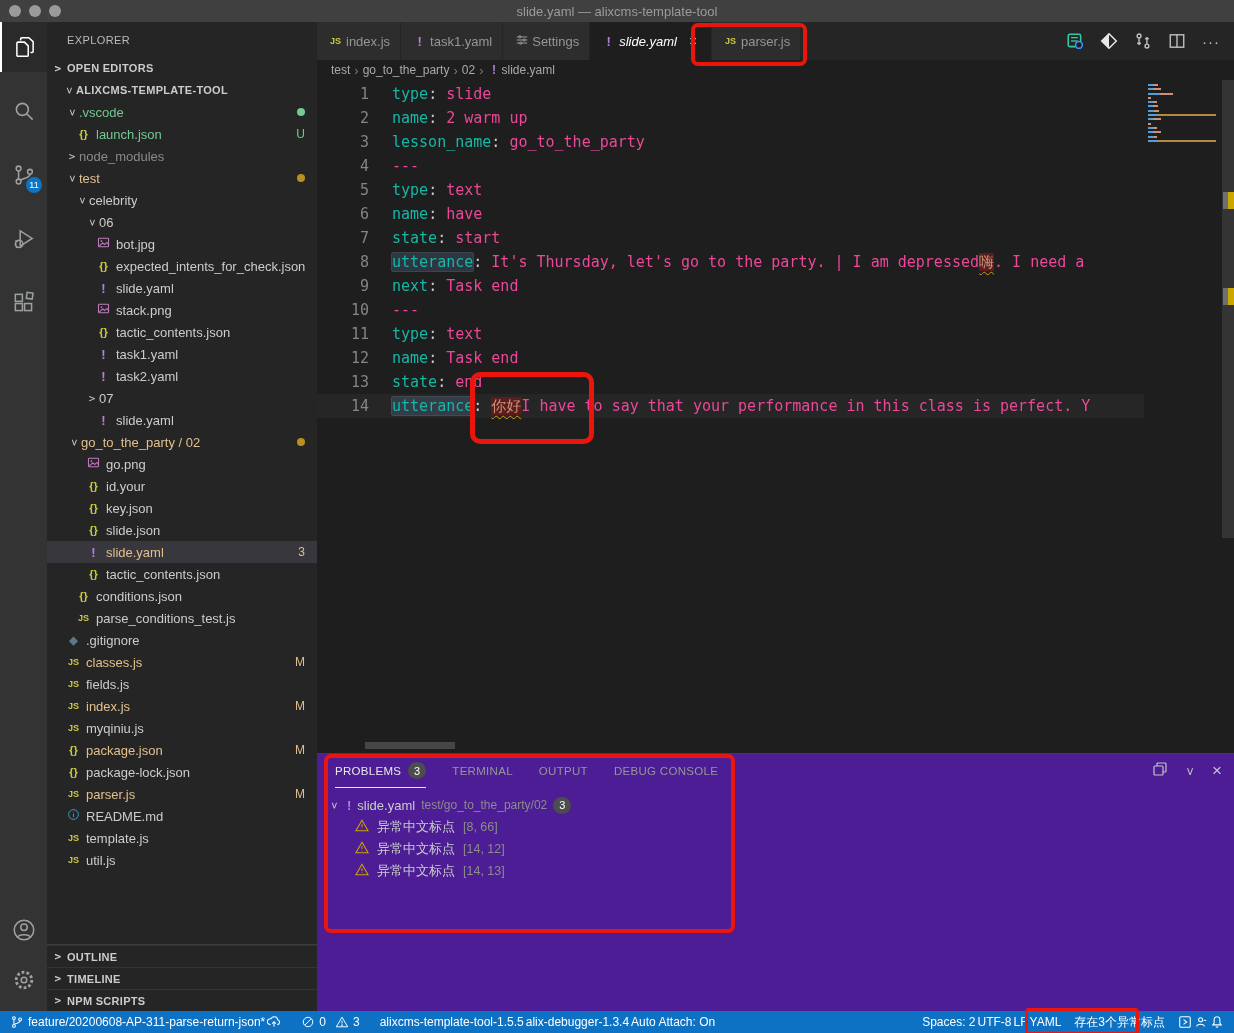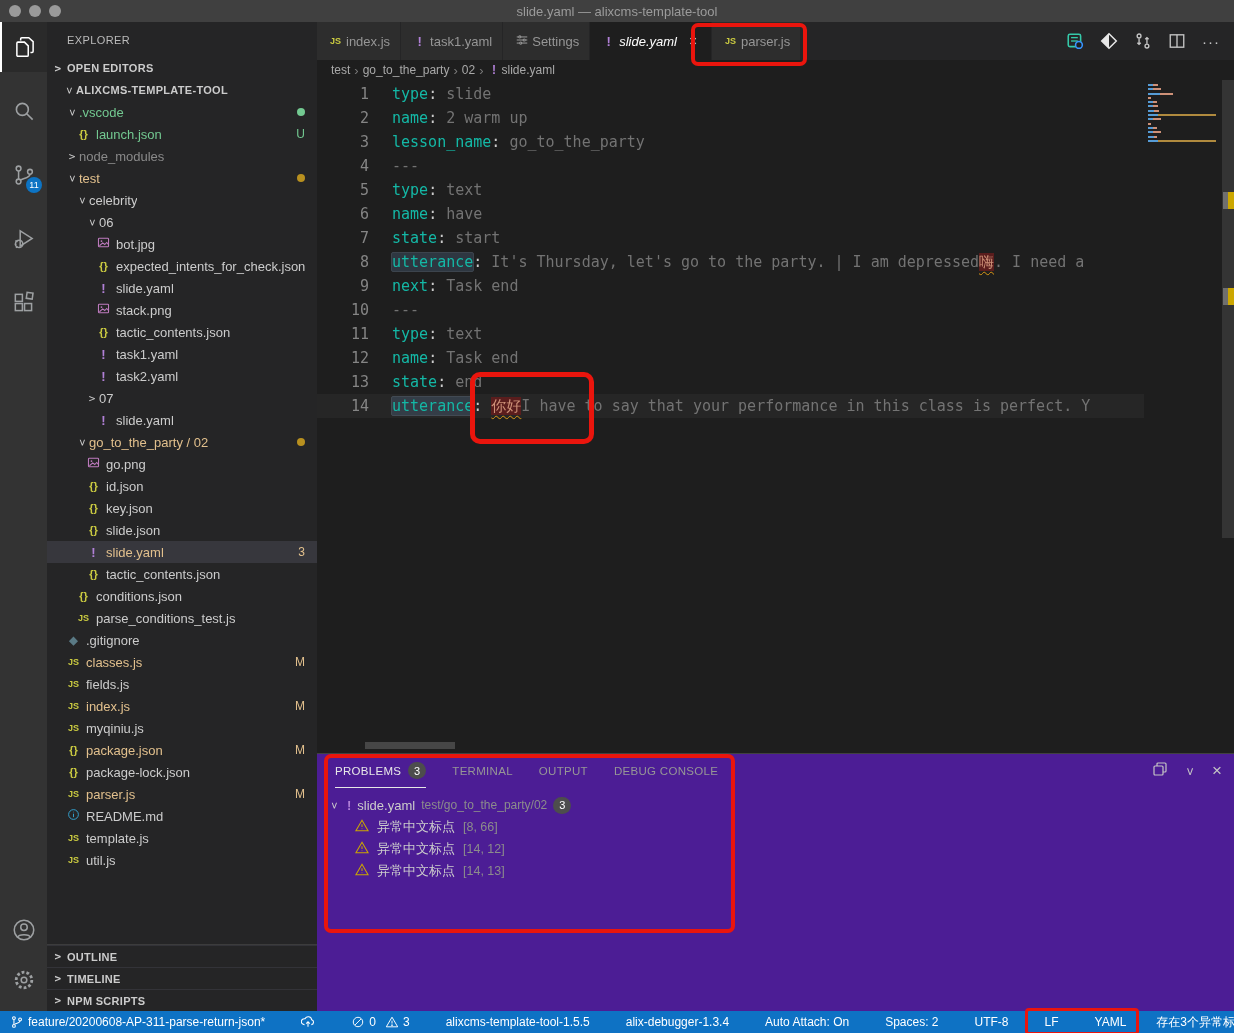--- a/index.html
+++ b/index.html
@@ -74,21 +74,21 @@
   
   .codearea { flex:1; position:relative; overflow:hidden; font-family:"DejaVu Sans Mono", monospace; font-size:15px; }
   .codelines { position:absolute; top:2px; left:0; right:90px; }
   .code-line { height:24px; display:flex; align-items:center; white-space:pre; }
   .code-line.cur { background:rgba(255,255,255,.04); }
   .ln { width:52px; text-align:right; color:#858585; flex-shrink:0; }
   .ct { padding-left:23px; }
   .k { color:#14b8a6; }
   .k.khl { background:rgba(85,115,150,.30); outline:1px solid rgba(140,170,200,.28); border-radius:1px; }
   .colon { color:#cccccc; }
-  .v { color:#737373; }
+  .v { color:#ec4899; }
   .cjk { color:#ce9178; background:#5a1d1d; text-decoration:underline wavy #d89614 1px; text-underline-offset:4px; }
 
   
   .minimap { position:absolute; top:4px; right:14px; width:72px; }
   .mm-line { height:2px; margin-bottom:2.3px; display:flex; }
   .mm-seg { height:2px; }
   .vscroll { position:absolute; top:0; right:0; width:12px; bottom:0; }
   .vthumb { position:absolute; top:0; right:0; width:12px; height:458px; background:rgba(121,121,121,.25); }
   .vmark { position:absolute; right:0; width:6px; height:17px; background:#cca700; }
   .vmark-g { position:absolute; right:6px; width:5px; height:17px; background:#6f6f6f; }
@@ -109,21 +109,21 @@
   .chev-up { display:inline-block; transform:rotate(-90deg); font-family:"DejaVu Sans Mono", monospace; font-size:13px; }
   .panel-body { padding-top:6px; font-size:13px; color:#cccccc; }
   .prob-group { height:22px; display:flex; align-items:center; padding-left:10px; gap:6px; cursor:pointer; }
   .prob-group .path { color:#8c8c8c; font-size:12px; }
   .prob-row { height:22px; display:flex; align-items:center; padding-left:38px; gap:8px; cursor:pointer; }
   .warn-tri { color:#cca700; font-size:13px; }
   .prob-pos { color:#8c8c8c; font-size:12.5px; }
 
   
   .statusbar { position:absolute; left:0; right:0; bottom:0; height:22px; background:#0e72c4; color:#ffffff; display:flex; align-items:center; font-size:12px; }
-  .sb-item { display:flex; align-items:center; gap:4px; padding:0 18px; height:22px; cursor:pointer; white-space:nowrap; }
+  .sb-item { display:flex; align-items:center; gap:4px; padding:0 1px; height:22px; cursor:pointer; white-space:nowrap; }
   .sb-item svg { width:14px; height:14px; }
   .sb-right { margin-left:auto; display:flex; align-items:center; }
   .sb-gap { width:18px; }
 
   
   .anno { position:absolute; border:4px solid #ea150d; border-radius:7px; z-index:50; pointer-events:none; }
   .anno.tab-box { left:691px; top:23px; width:116px; height:43px; }
   .anno.line14-box { left:470px; top:372px; width:124px; height:72px; border-width:5px; border-radius:10px; }
   .anno.panel-box { left:324px; top:754px; width:411px; height:179px; }
   .anno.status-box { left:1025px; top:1008px; width:114px; height:27px; border-width:3px; border-radius:4px; }
@@ -282,38 +282,38 @@
             <span class="label">task2.yaml</span>
           </div>
           <div class="tree-row" style="padding-left: 38px;">
             <span class="chev">&gt;</span>
             <span class="label">07</span>
           </div>
           <div class="tree-row" style="padding-left: 48px;">
             <span class="file-ico ico-warn">!</span>
             <span class="label">slide.yaml</span>
           </div>
-          <div class="tree-row" style="padding-left: 28px;">
+          <div class="tree-row" style="padding-left: 20px;">
             <span class="chev down">&gt;</span>
             <span class="label c-mod">go_to_the_party / 02</span>
             <span class="row-right">
               <span class="dot mod"></span>
             </span>
           </div>
           <div class="tree-row" style="padding-left: 38px;">
             <span class="file-ico"><svg width="13" height="13" viewBox="0 0 16 16" fill="none" stroke="#bf7bbf" stroke-width="1.3">
                 <rect x="1.8" y="2.8" width="12.4" height="10.4" rx="1"></rect>
                 <circle cx="5.5" cy="6.3" r="1.1" fill="#bf7bbf" stroke="none"></circle>
                 <path d="M3 12 L7 8.5 L9.5 10.5 L12 8 L14 10.5"></path>
               </svg></span>
             <span class="label">go.png</span>
           </div>
           <div class="tree-row" style="padding-left: 38px;">
             <span class="file-ico ico-json">{}</span>
-            <span class="label">id.json</span>
+            <span class="label">id.your</span>
           </div>
           <div class="tree-row" style="padding-left: 38px;">
             <span class="file-ico ico-json">{}</span>
             <span class="label">key.json</span>
           </div>
           <div class="tree-row" style="padding-left: 38px;">
             <span class="file-ico ico-json">{}</span>
             <span class="label">slide.json</span>
           </div>
           <div class="tree-row selected" style="padding-left: 38px;">

